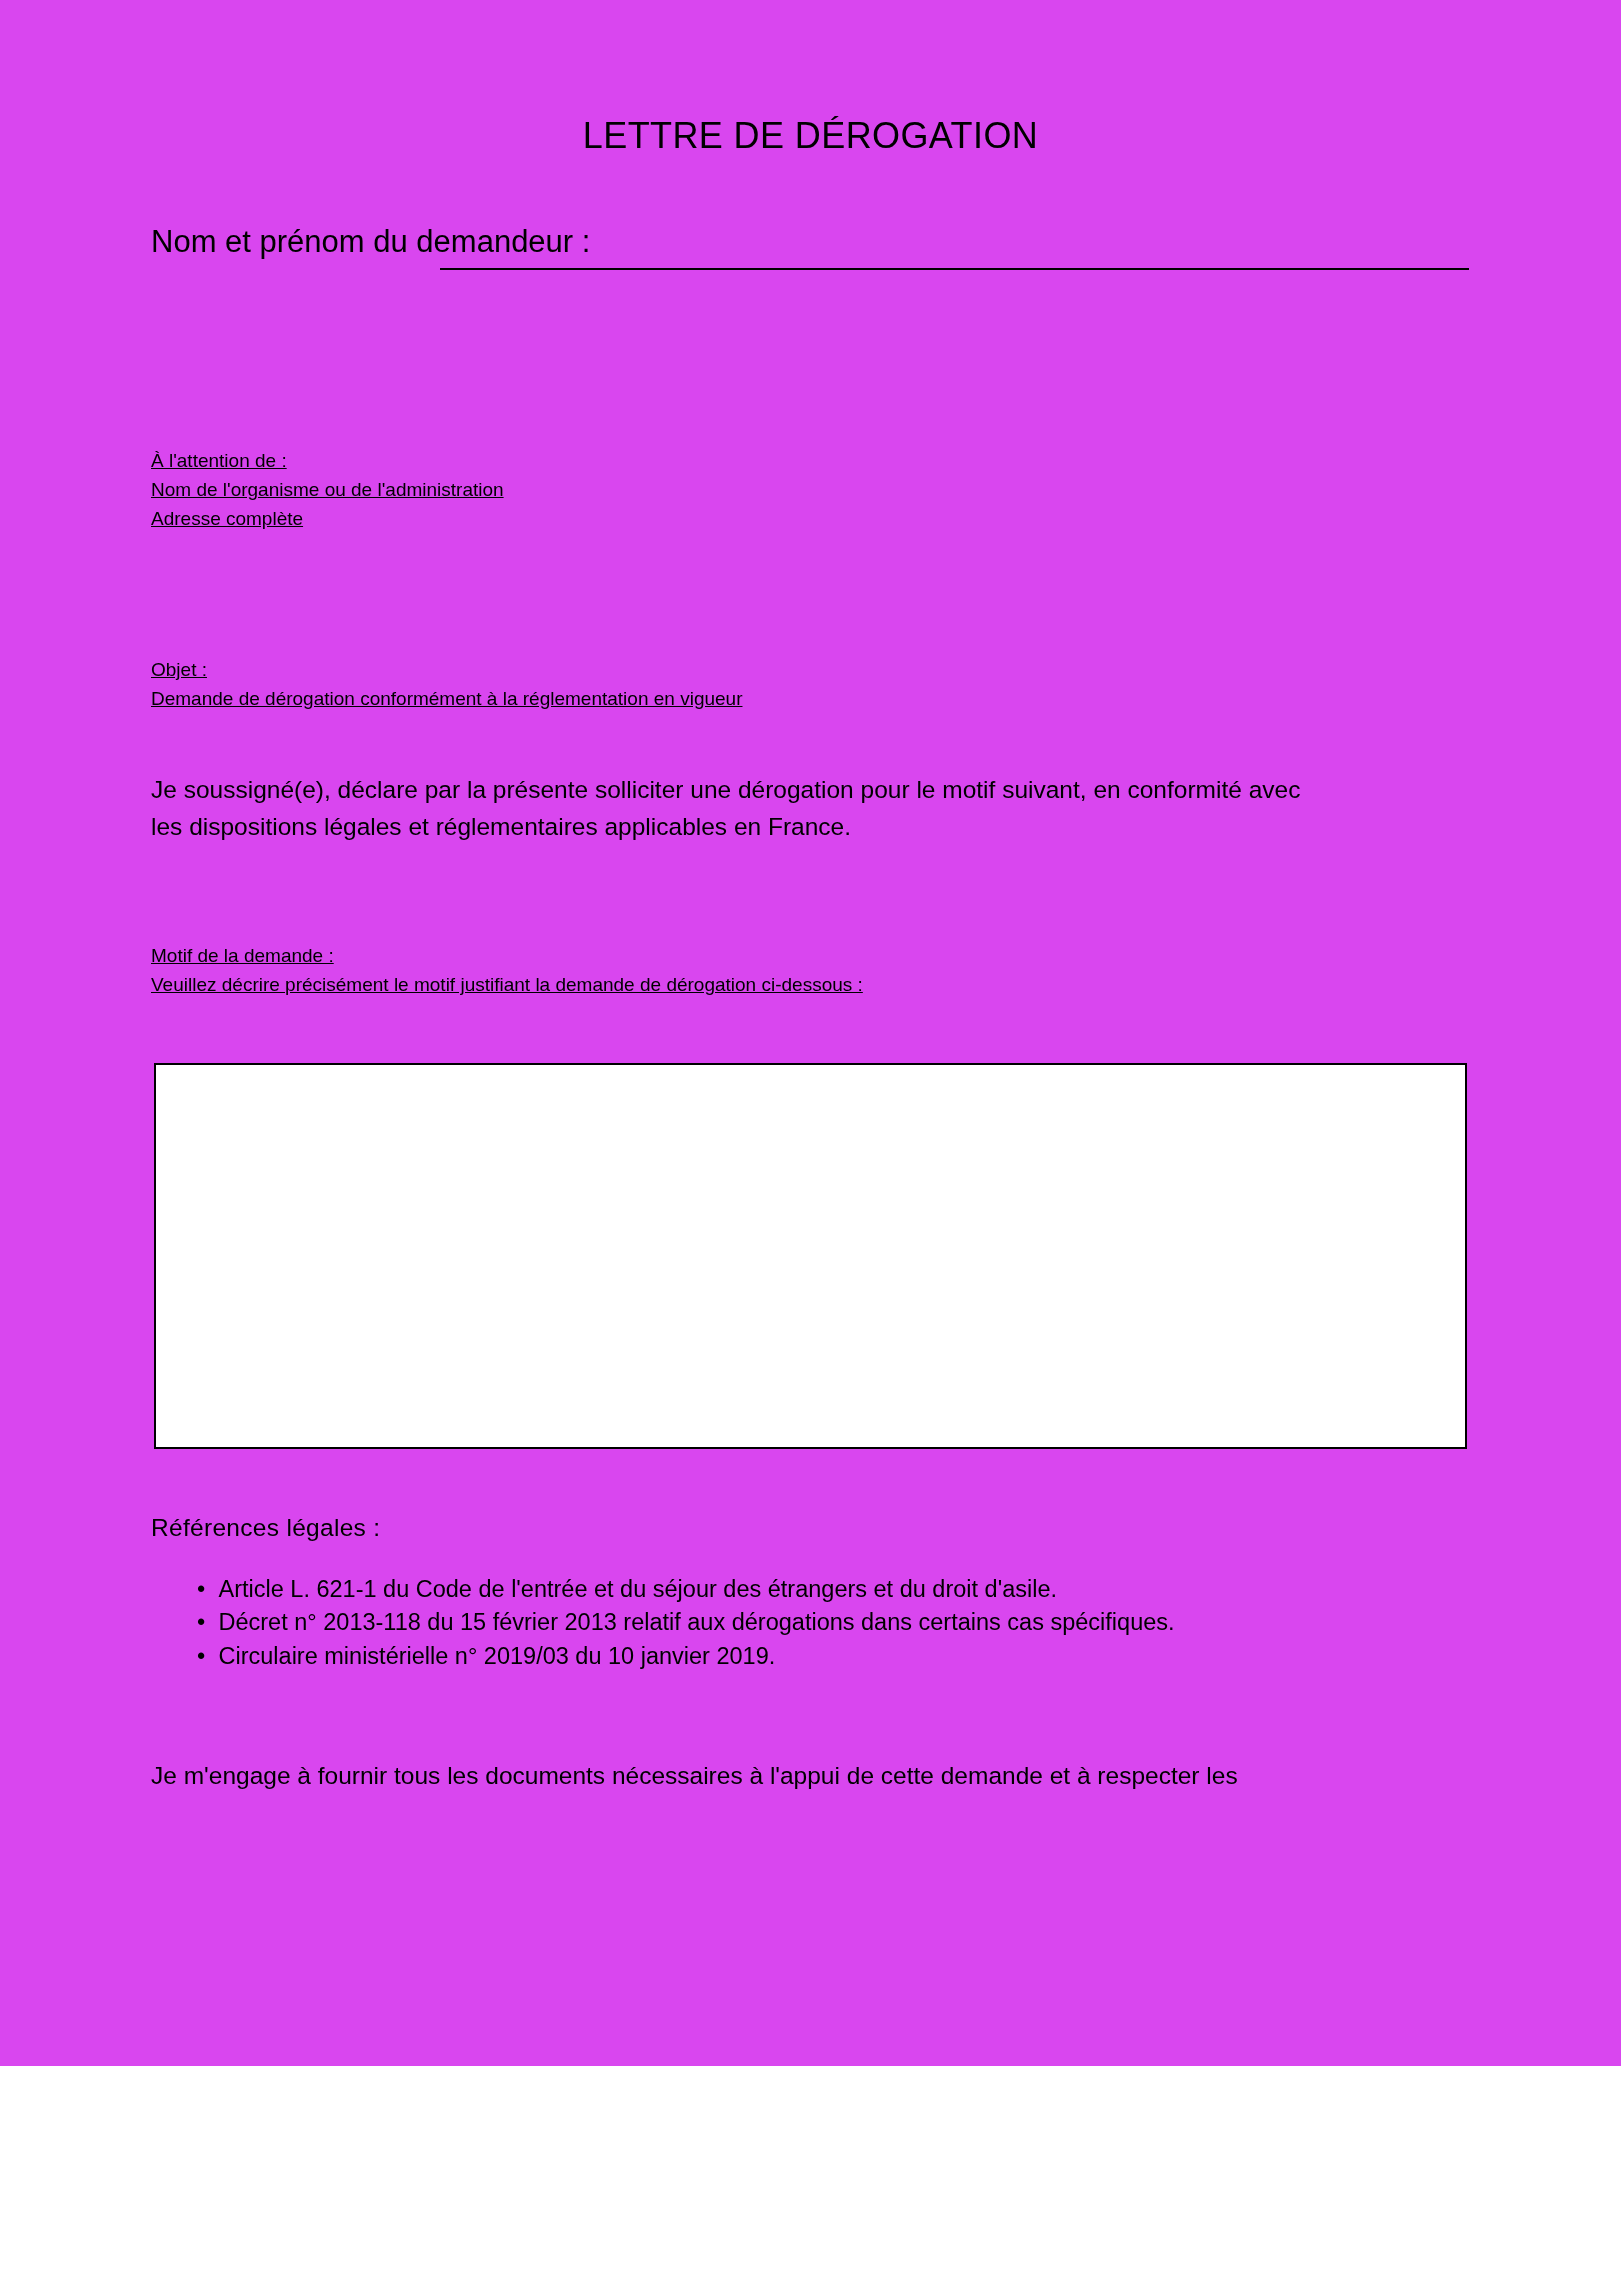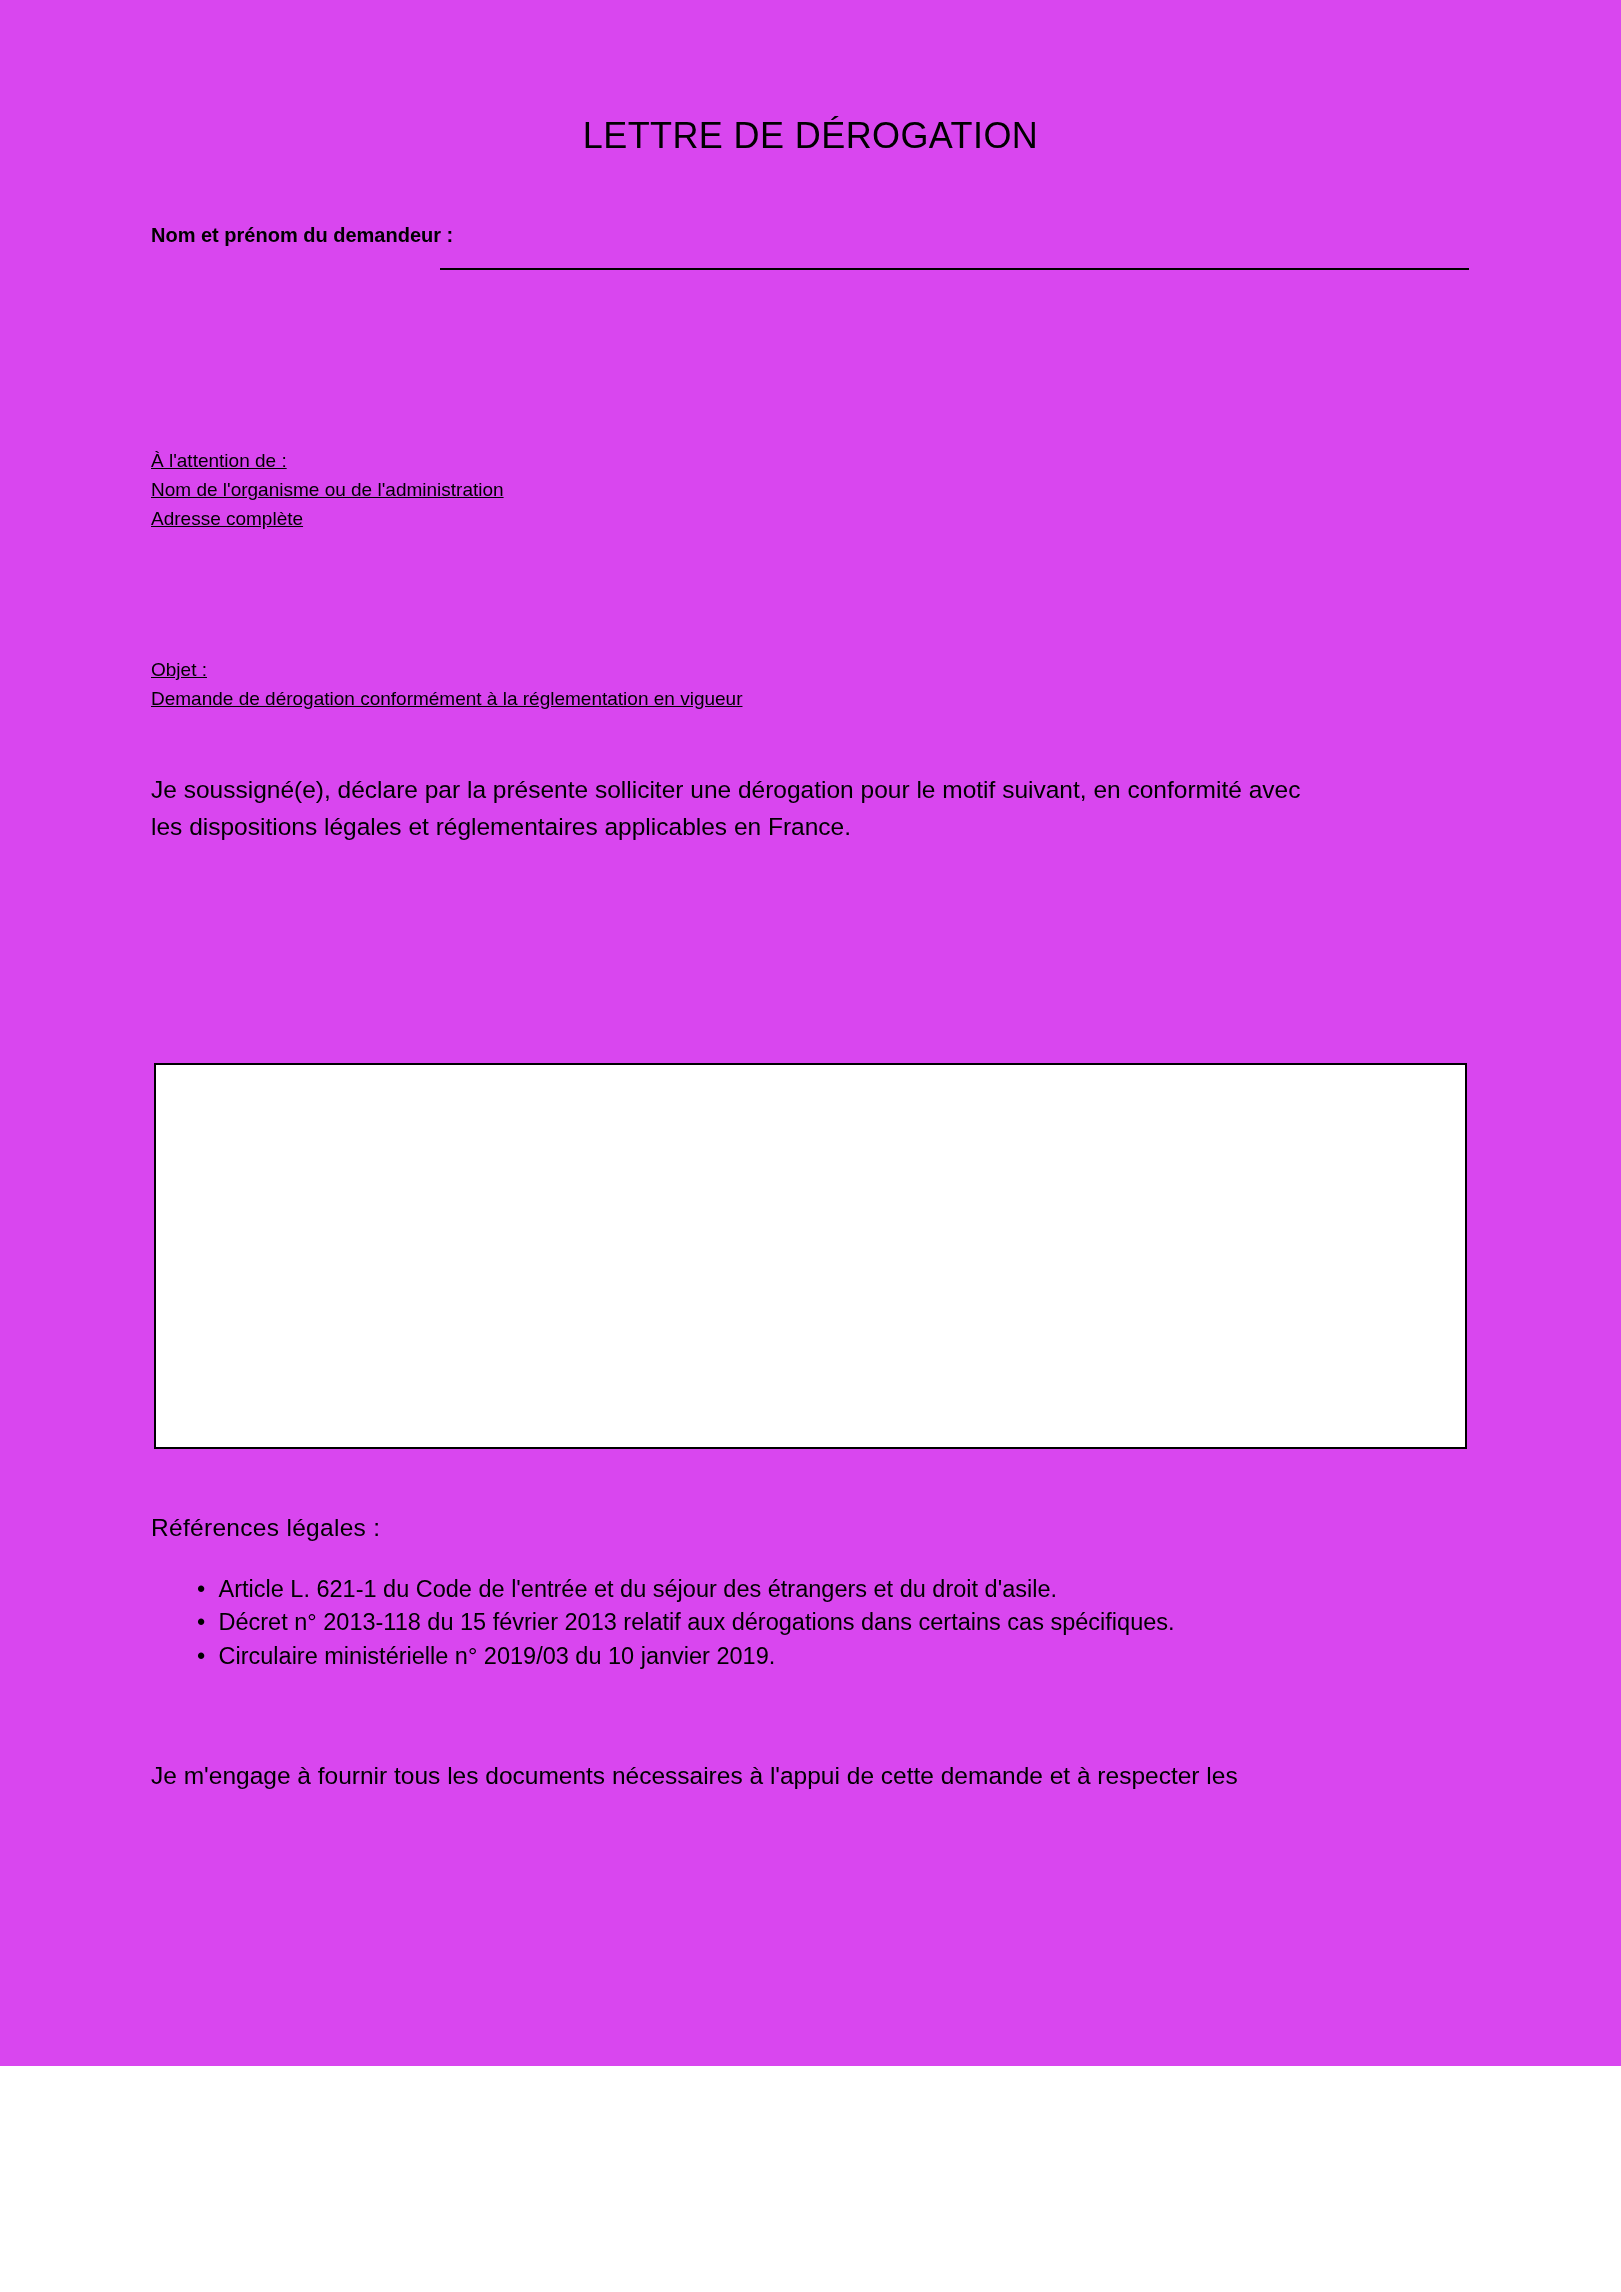--- a/index.html
+++ b/index.html
@@ -40,24 +40,23 @@
     width: 1318px;
   }
   .field-row {
     position: relative;
     height: 61px;
   }
   .field-label {
     position: absolute;
     left: 0;
     top: 0;
-    font-size: 20px;
+    font-size: 31px;
     line-height: 1.25;
     white-space: nowrap;
-    font-weight: bold;
   }
   .field-rule {
     position: absolute;
     bottom: 13.7px;
     height: 0;
     border-bottom: 2.9px solid #000000;
   }
 
   
   .block {
@@ -150,20 +149,24 @@
   <div class="block" style="top:637px;margin-top:20px;">
     <p>Objet :</p>
     <p>Demande de dérogation conformément à la réglementation en vigueur</p>
   </div>
 
   <div class="para" style="top:771px; width:1274px;">
     <p>Je soussigné(e), déclare par la présente solliciter une dérogation pour le motif suivant, en conformité avec</p>
     <p>les dispositions légales et réglementaires applicables en France.</p>
   </div>
 
+  <div class="block" style="top:943px;">
+    <p>Motif de la demande :</p>
+    <p>Veuillez décrire précisément le motif justifiant la demande de dérogation ci-dessous :</p>
+  </div>
 
   <div class="answer-box"></div>
 
   <div class="ref-heading">Références légales :</div>
 
   <ul class="ref-list">
     <li>Article L. 621-1 du Code de l'entrée et du séjour des étrangers et du droit d'asile.</li>
     <li>Décret n° 2013-118 du 15 février 2013 relatif aux dérogations dans certains cas spécifiques.</li>
     <li>Circulaire ministérielle n° 2019/03 du 10 janvier 2019.</li>
   </ul>

